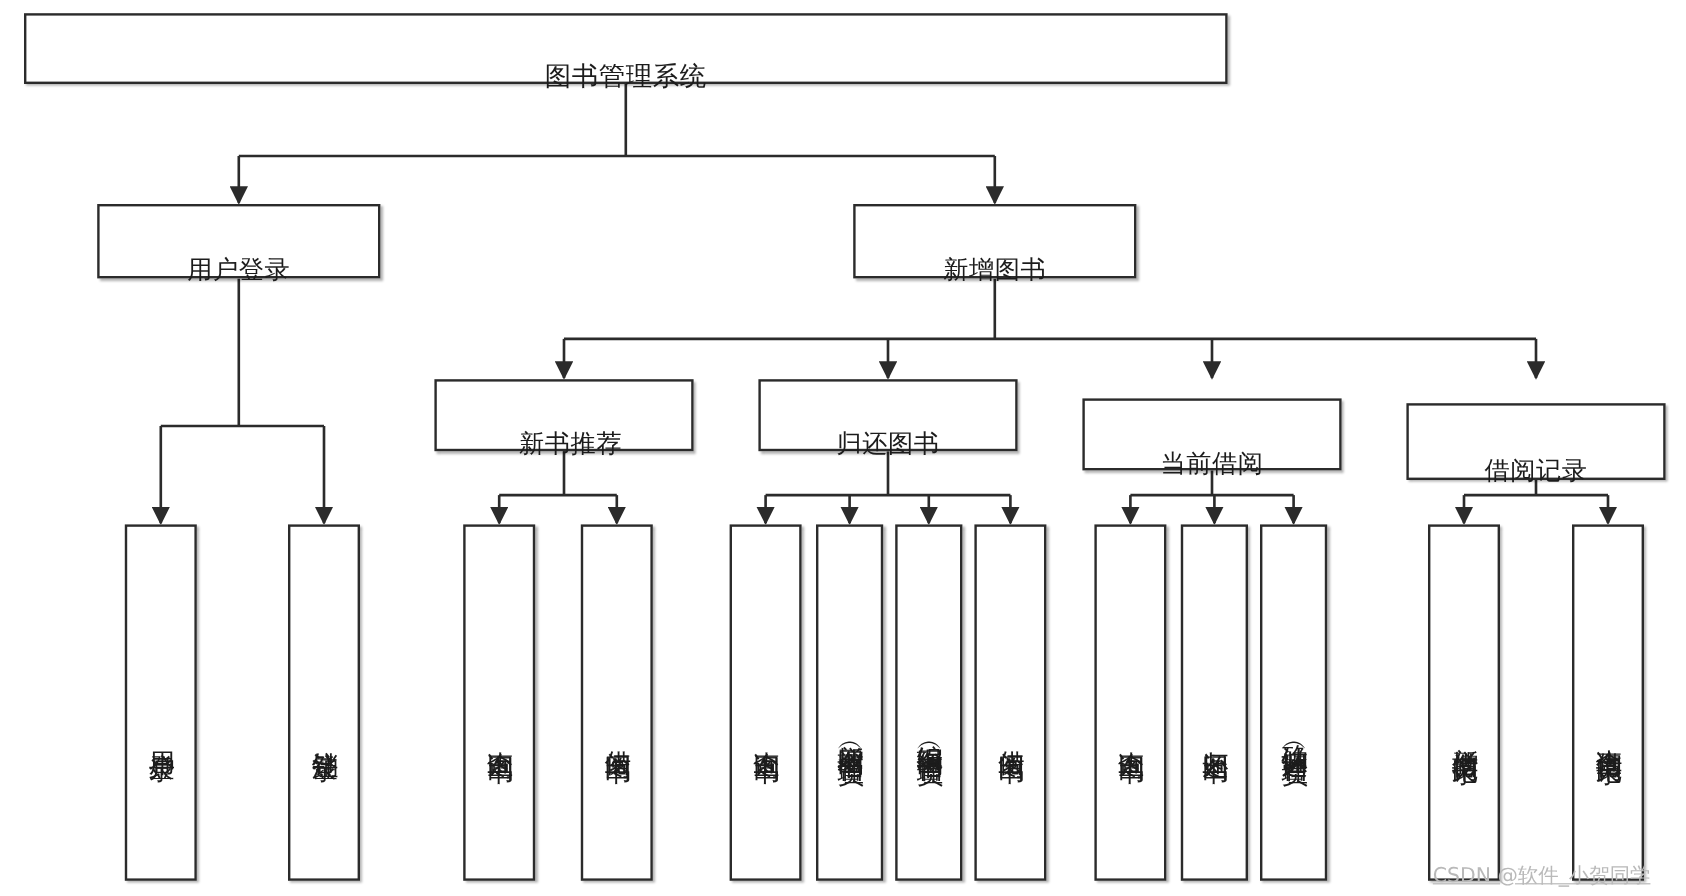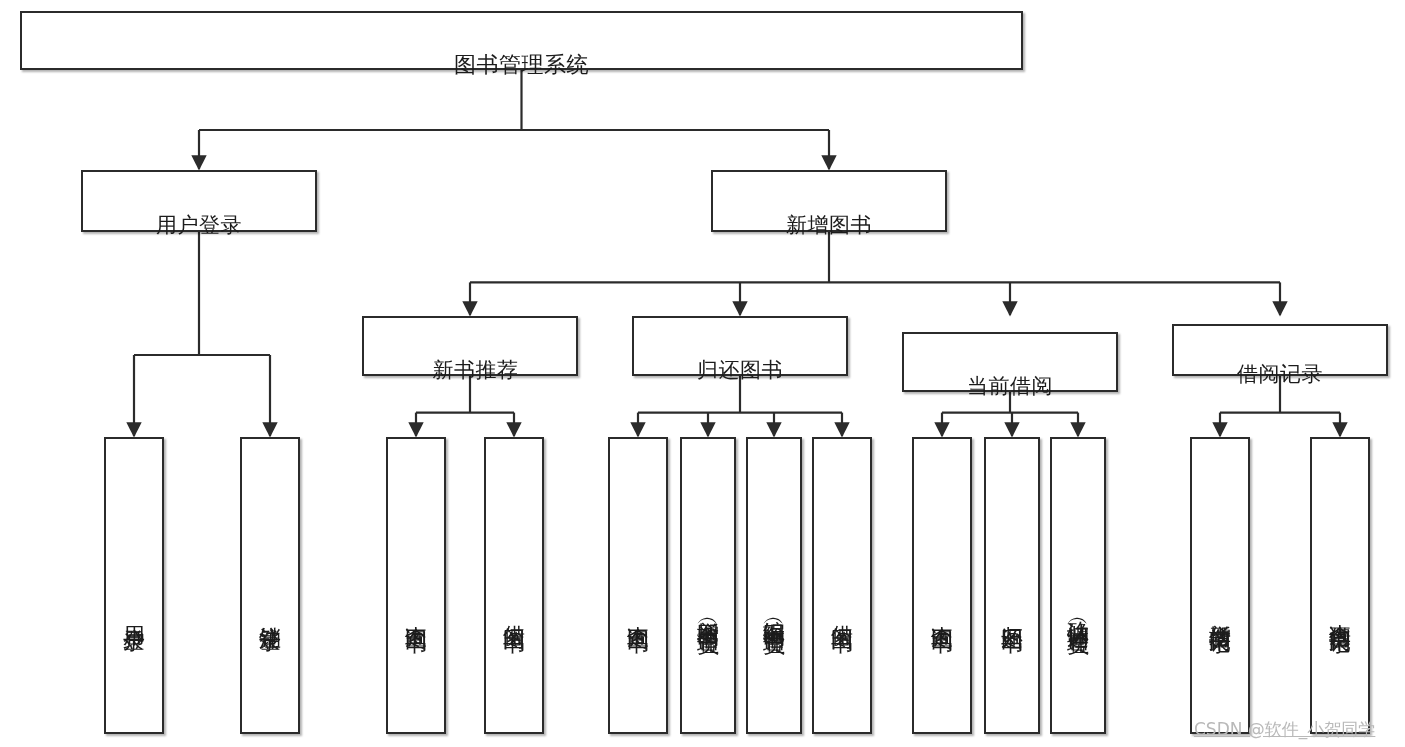--- a/index.html
+++ b/index.html
@@ -137,21 +137,21 @@
 
   <div class="node horiz" style="left: 362px; top: 316px; width: 216px; height: 60px; padding-left: 11px;">
     <span class="label">新书推荐</span>
   </div>
   <div class="node horiz" style="left: 632px; top: 316px; width: 216px; height: 60px;">
     <span class="label">归还图书</span>
   </div>
   <div class="node horiz" style="left: 902px; top: 332px; width: 216px; height: 60px;">
     <span class="label">当前借阅</span>
   </div>
-  <div class="node horiz" style="left: 1172px; top: 324px; width: 216px; height: 52px;">
+  <div class="node horiz" style="left: 1172px; top: 336px; width: 216px; height: 64px;">
     <span class="label">借阅记录</span>
   </div>
 
   <div class="node vert" style="left: 104px; top: 437px; width: 60px; height: 297px;">
     <span class="label">用户登录</span>
   </div>
   <div class="node vert" style="left: 240px; top: 437px; width: 60px; height: 297px;">
     <span class="label">注销登录</span>
   </div>
   <div class="node vert" style="left: 386px; top: 437px; width: 60px; height: 297px;">

